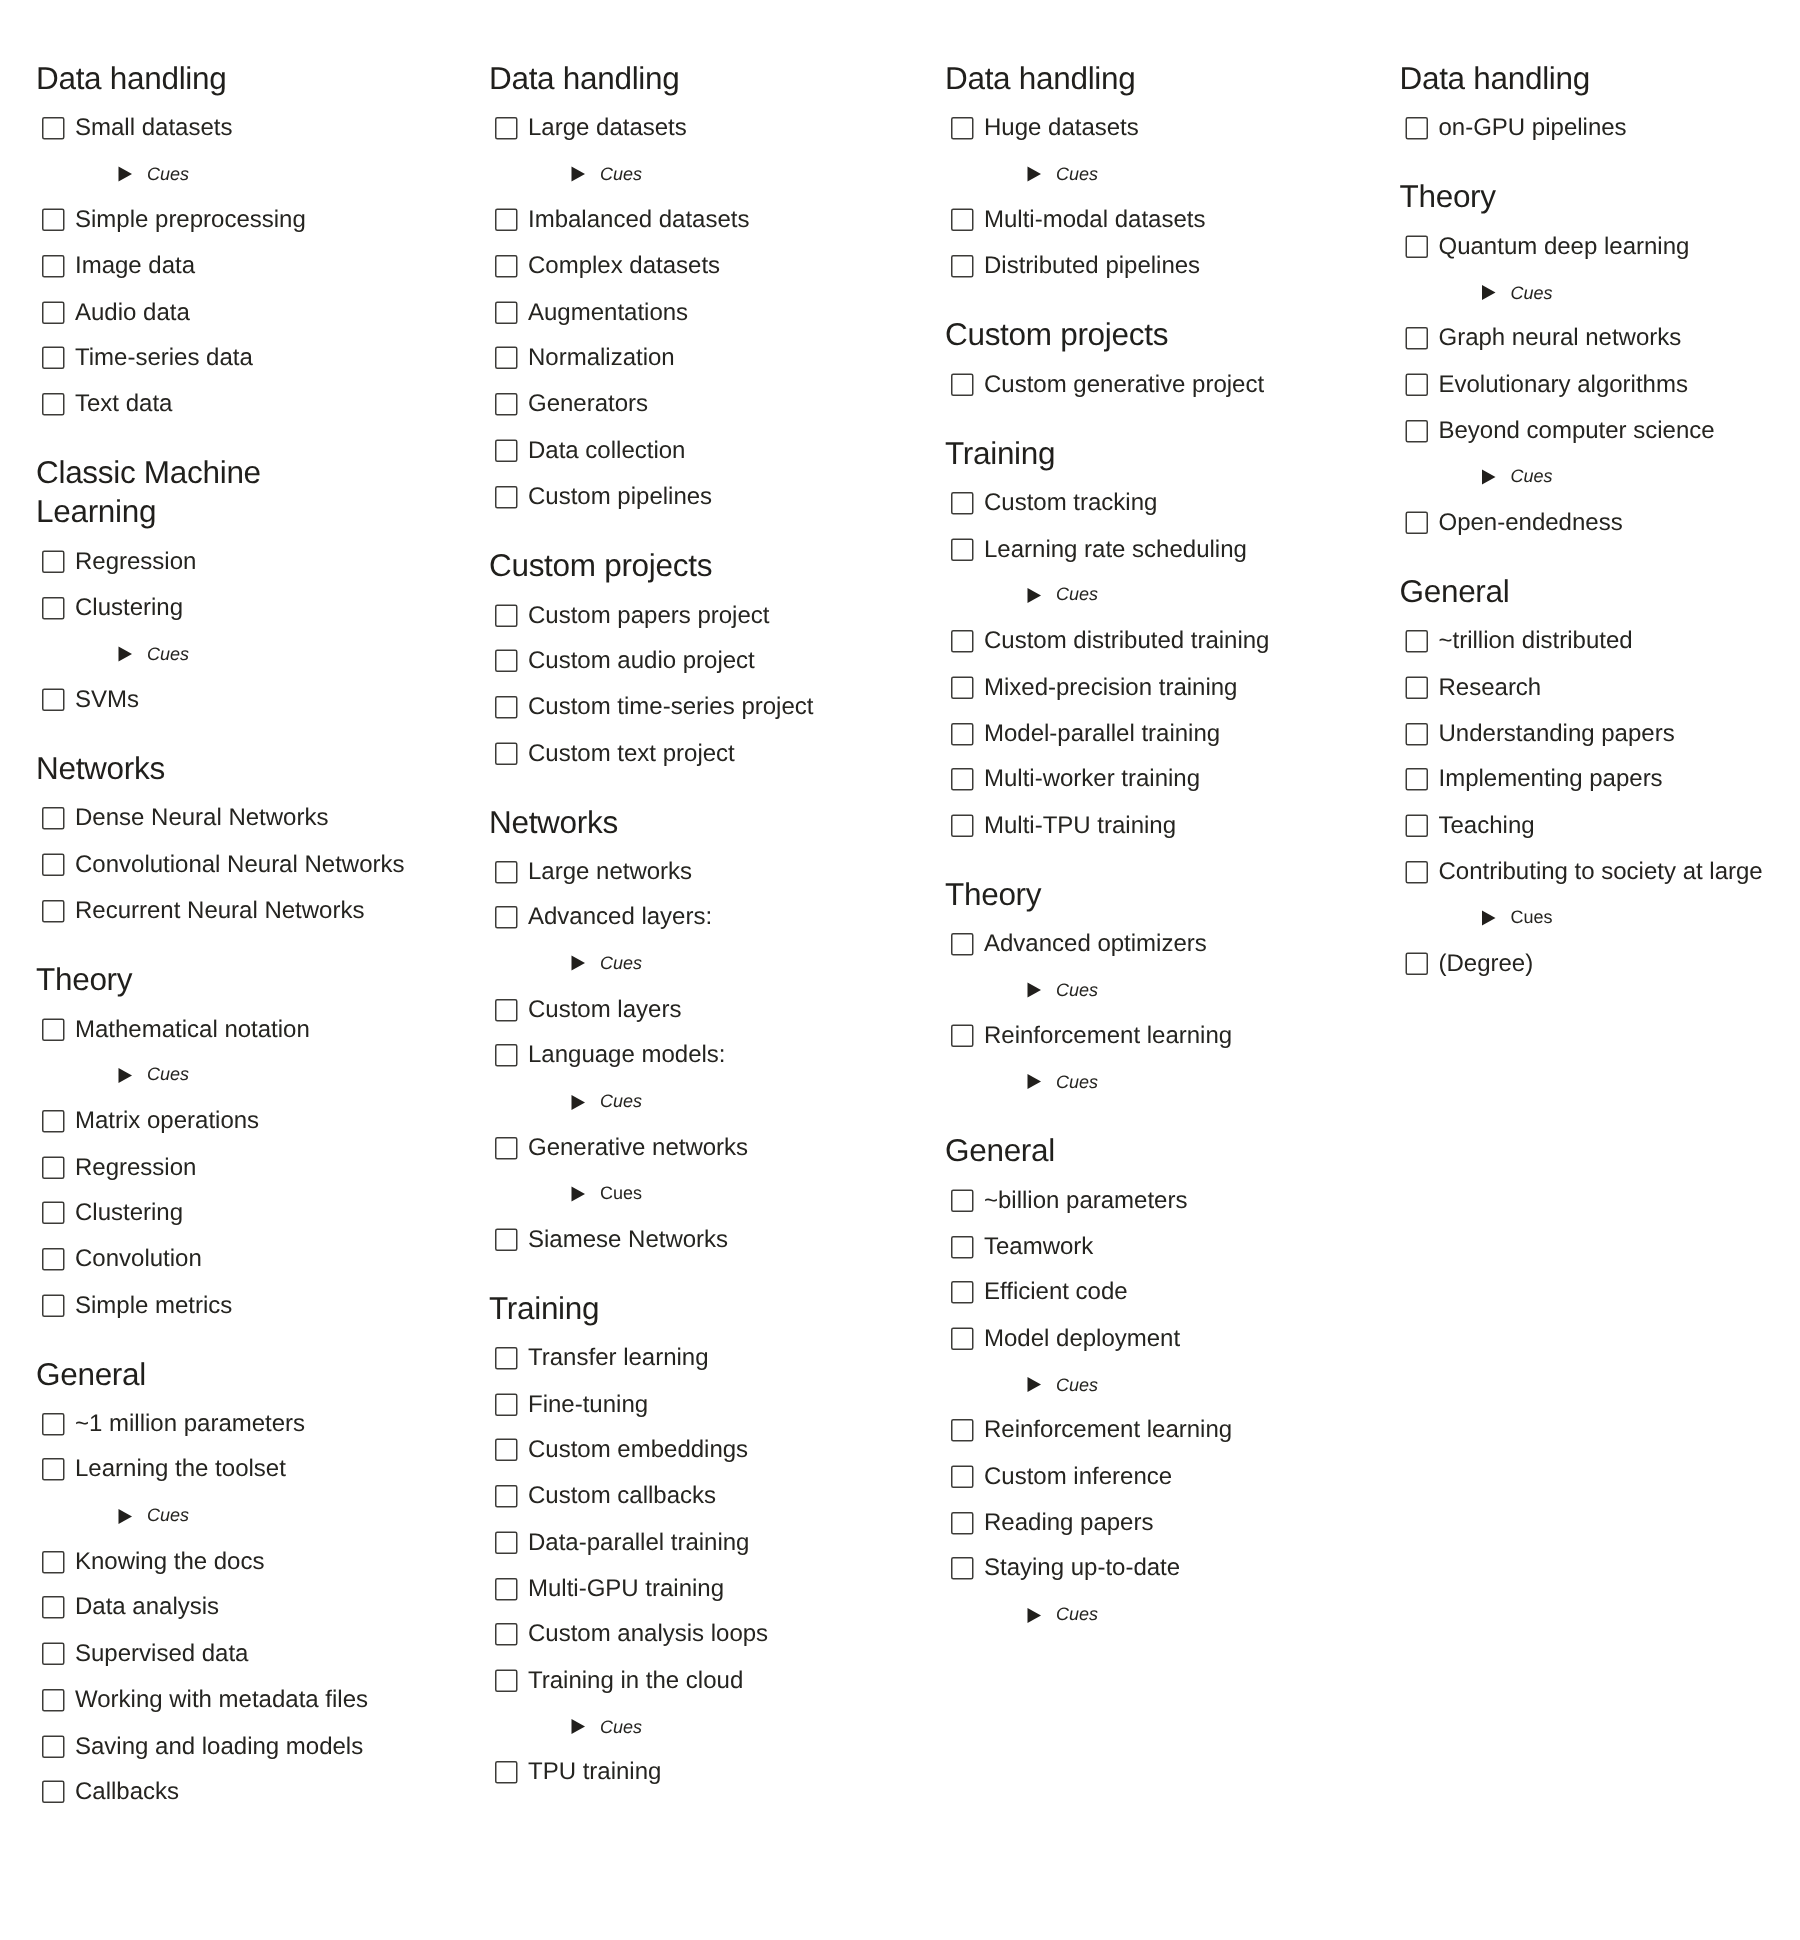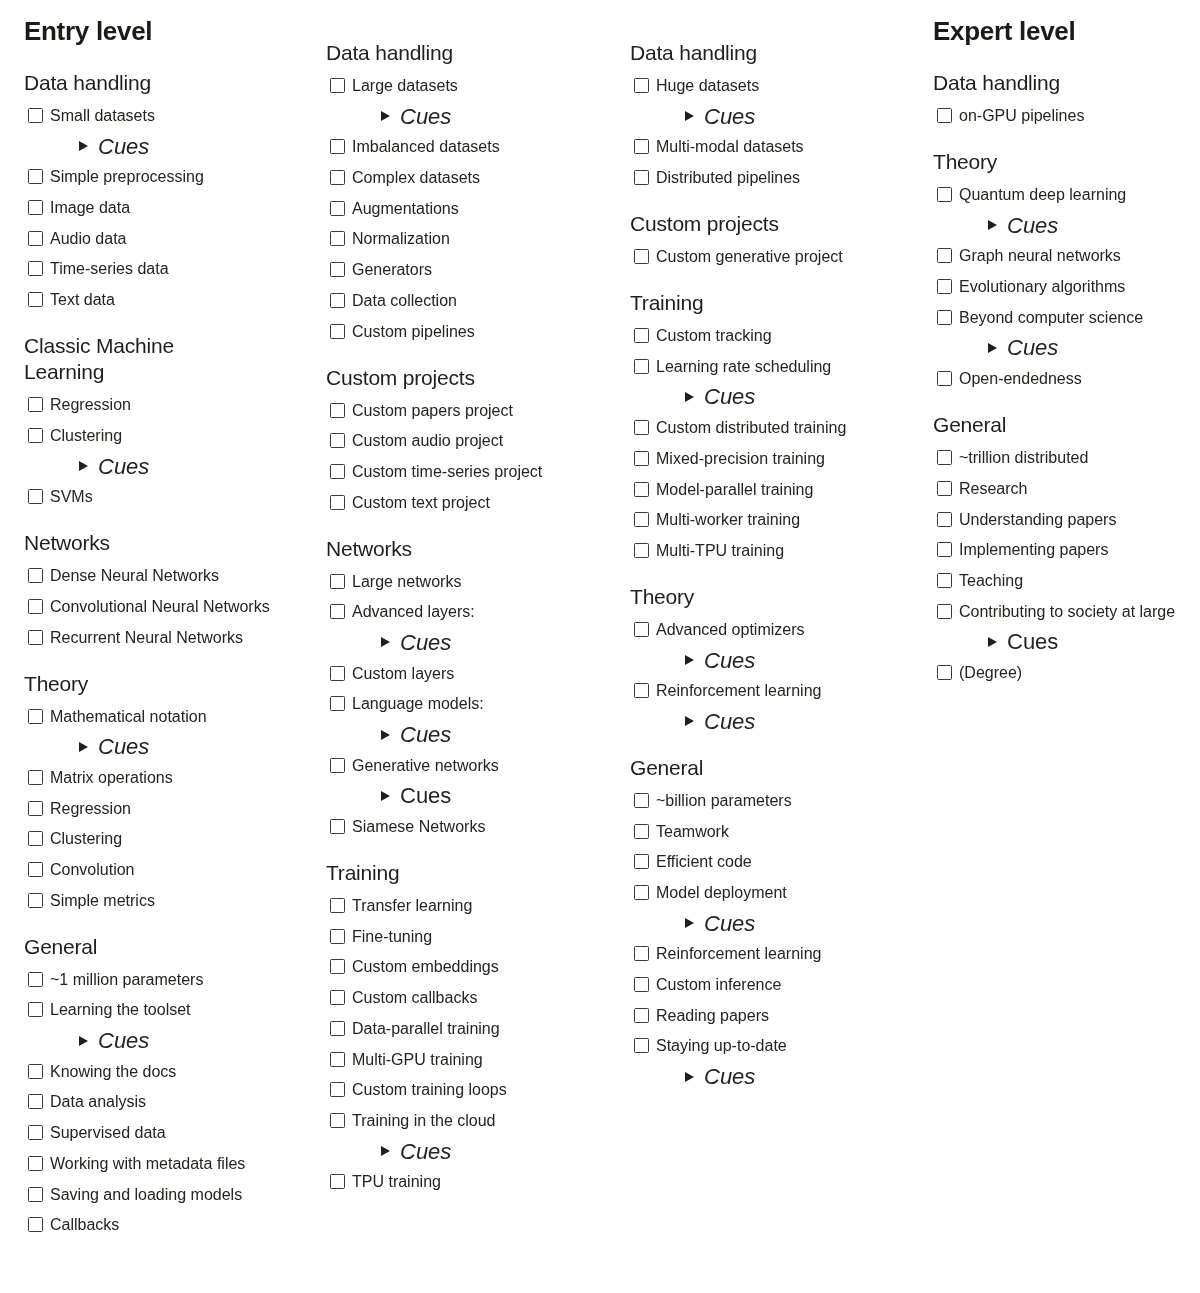--- a/index.html
+++ b/index.html
@@ -54,21 +54,21 @@
     margin-right: 7px;
     cursor: pointer;
   }
   .item-label {
     white-space: nowrap;
     color: #252420;
   }
   .cue {
     display: flex;
     align-items: center;
-    font-size: 22px;
+    font-size: 12px;
     line-height: 19px;
     margin: 0 0 11.7px 35px;
     cursor: pointer;
     padding-left: 20px;
   }
   .tri {
     flex: 0 0 auto;
     width: 0;
     height: 0;
     border-left: 9px solid #211f1c;
@@ -80,21 +80,20 @@
     font-style: italic;
     color: #252420;
   }
   .cue.plain .cue-label { font-style: normal; }
 </style>
 </head>
 <body>
 
 <div class="page">
     <div class="col">
-      <h1 class="level-title">Entry level</h1>
       <h2 class="section-title">Data handling</h2>
       <div class="item">
         <span class="checkbox"></span>
         <span class="item-label">Small datasets</span>
       </div>
       <div class="cue">
         <span class="tri"></span>
         <span class="cue-label">Cues</span>
       </div>
       <div class="item">
@@ -326,21 +325,21 @@
       <div class="item">
         <span class="checkbox"></span>
         <span class="item-label">Data-parallel training</span>
       </div>
       <div class="item">
         <span class="checkbox"></span>
         <span class="item-label">Multi-GPU training</span>
       </div>
       <div class="item">
         <span class="checkbox"></span>
-        <span class="item-label">Custom training loops</span>
+        <span class="item-label">Custom analysis loops</span>
       </div>
       <div class="item">
         <span class="checkbox"></span>
         <span class="item-label">Training in the cloud</span>
       </div>
       <div class="cue">
         <span class="tri"></span>
         <span class="cue-label">Cues</span>
       </div>
       <div class="item">
@@ -457,21 +456,20 @@
       <div class="item">
         <span class="checkbox"></span>
         <span class="item-label">Staying up-to-date</span>
       </div>
       <div class="cue">
         <span class="tri"></span>
         <span class="cue-label">Cues</span>
       </div>
     </div>
     <div class="col">
-      <h1 class="level-title">Expert level</h1>
       <h2 class="section-title">Data handling</h2>
       <div class="item">
         <span class="checkbox"></span>
         <span class="item-label">on-GPU pipelines</span>
       </div>
       <h2 class="section-title">Theory</h2>
       <div class="item">
         <span class="checkbox"></span>
         <span class="item-label">Quantum deep learning</span>
       </div>

